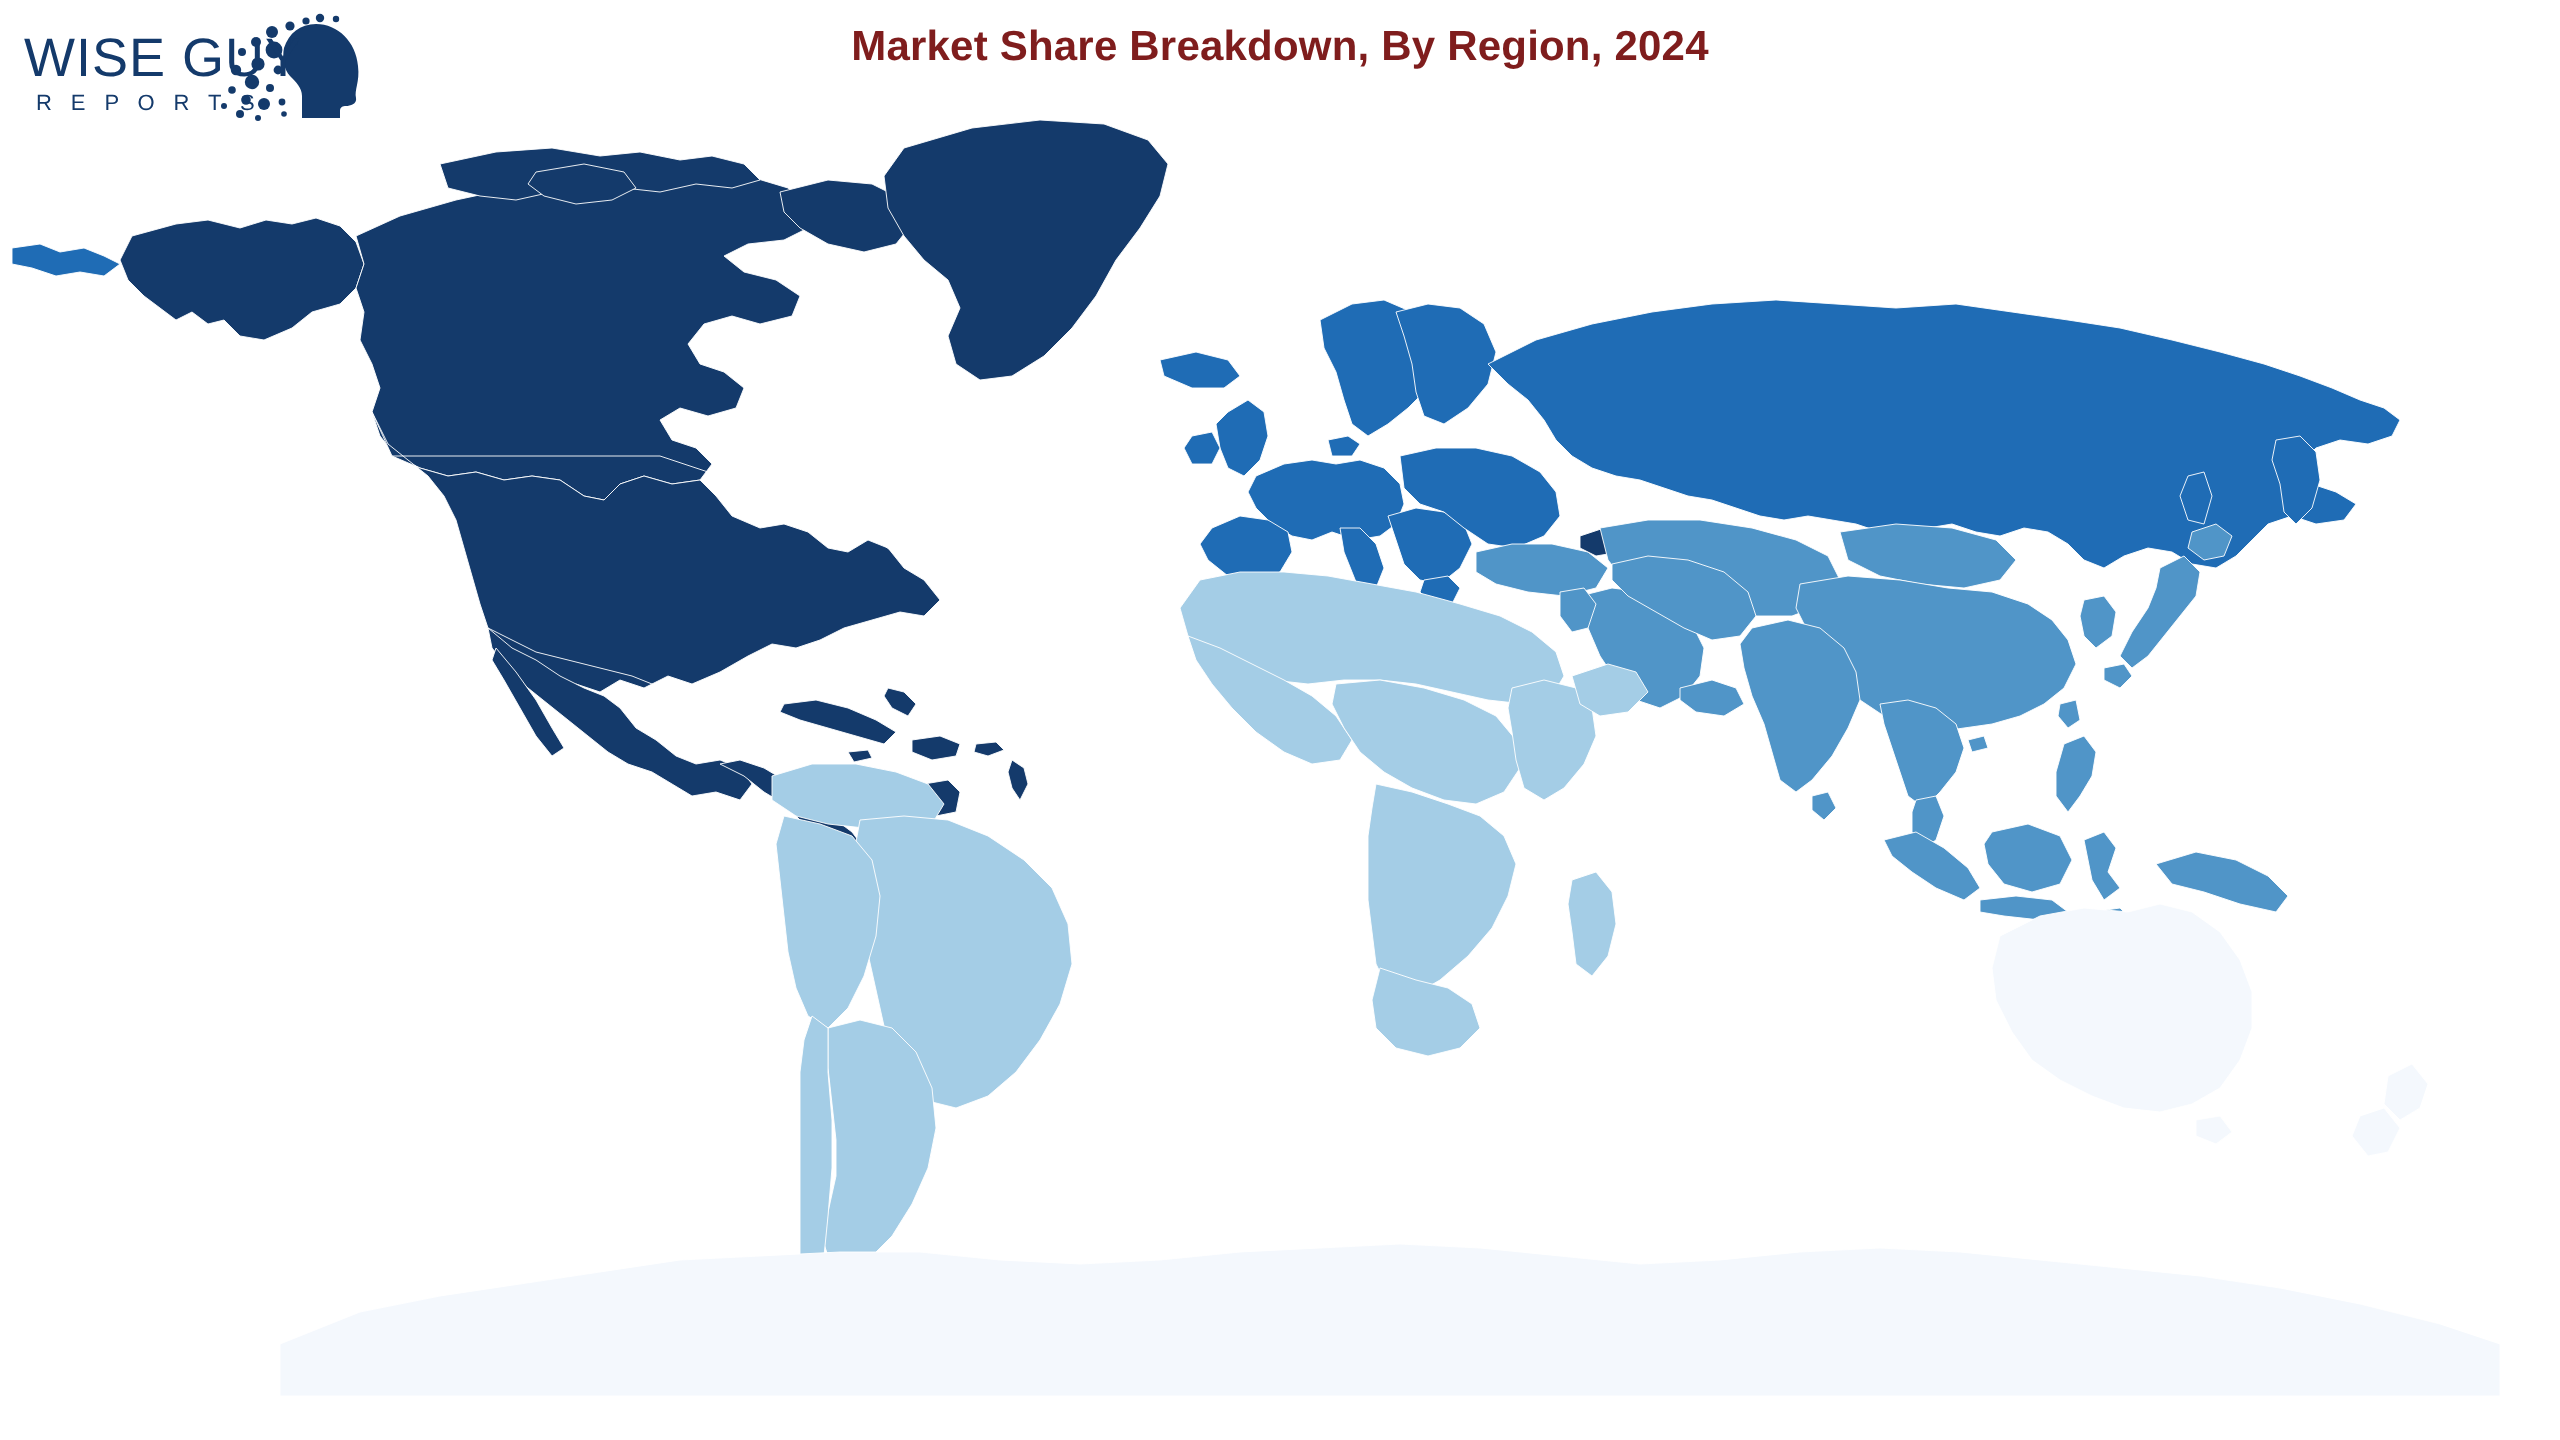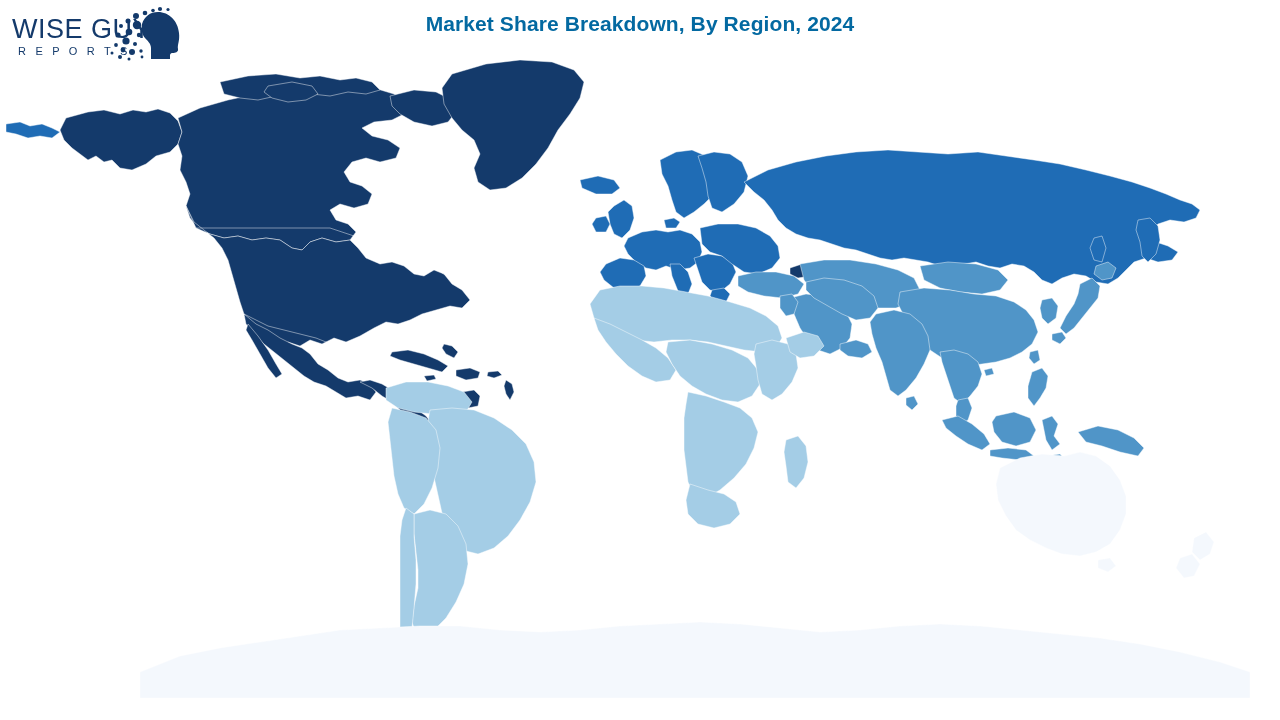--- a/index.html
+++ b/index.html
@@ -29,21 +29,21 @@
   
   #chart-title {
     position: absolute;
     left: 0;
     top: 10px;
     width: 1280px;
     text-align: center;
     font-family: "Liberation Sans", sans-serif;
     font-size: 21px;
     font-weight: bold;
-    color: #0369a1;
+    color: #7f1d1d;
     letter-spacing: 0.1px;
     line-height: 28px;
   }
 
   
   #world-map-wrap {
     position: absolute;
     left: 0;
     top: 52px;
     width: 1280px;

